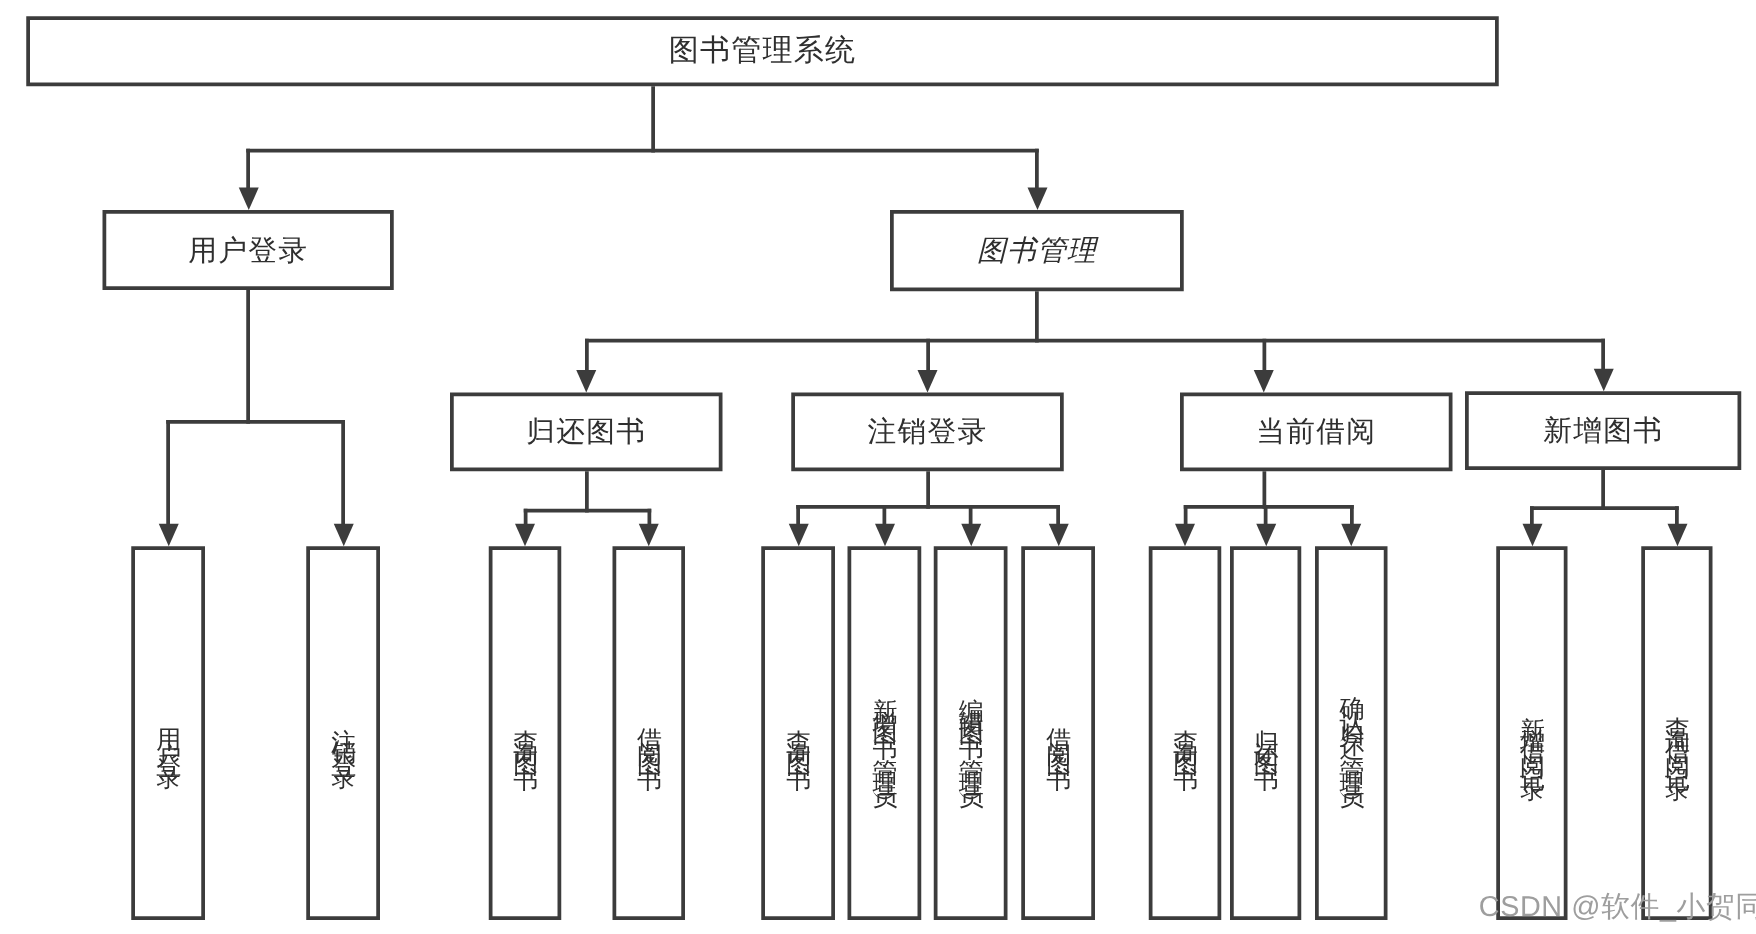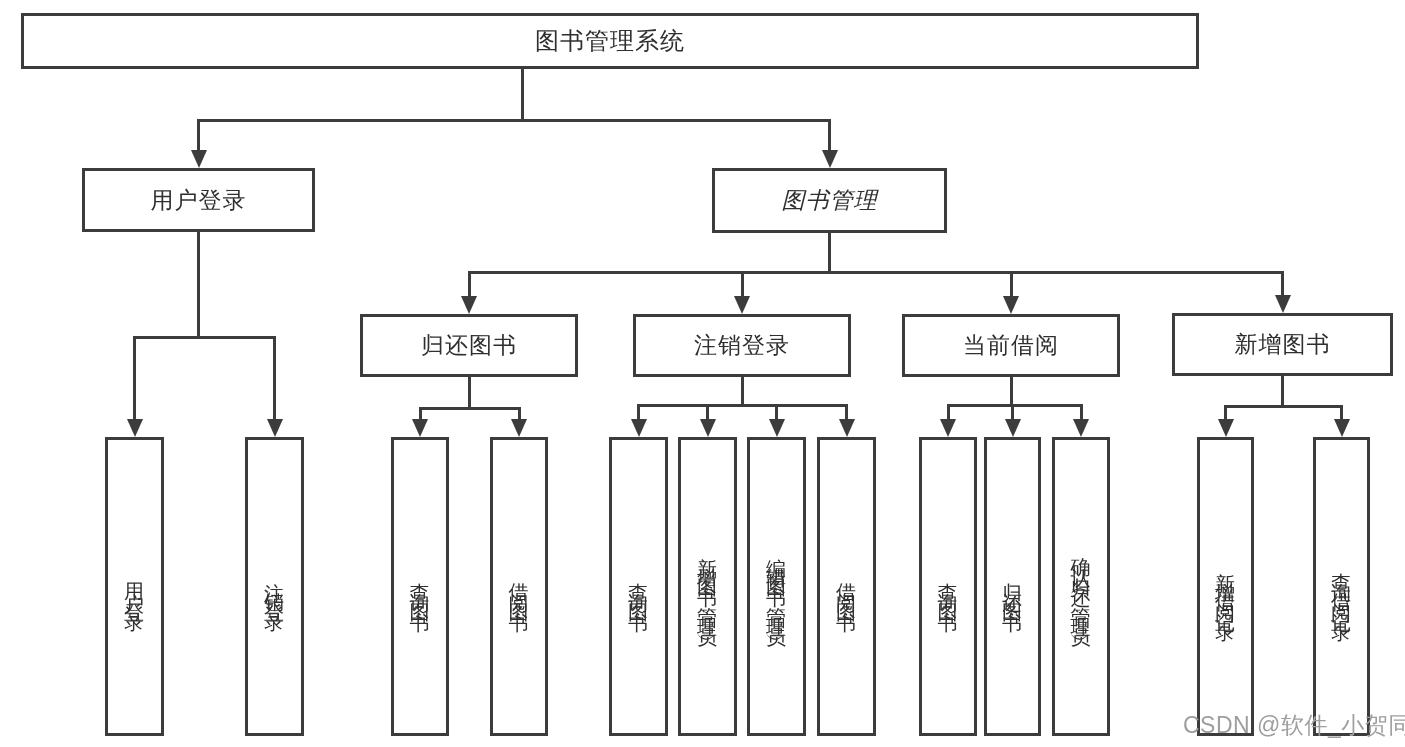--- a/index.html
+++ b/index.html
@@ -68,21 +68,21 @@
     </div>
     <div class="node horiz" style="left: 712px; top: 168px; width: 235px; height: 65px; font-style: italic;">
       <span class="label">图书管理</span>
     </div>
     <div class="node horiz" style="left: 360px; top: 314px; width: 218px; height: 63px;">
       <span class="label">归还图书</span>
     </div>
     <div class="node horiz" style="left: 633px; top: 314px; width: 218px; height: 63px;">
       <span class="label">注销登录</span>
     </div>
-    <div class="node horiz" style="left: 902px; top: 314px; width: 218px; height: 63px;">
+    <div class="node horiz" style="left: 944px; top: 314px; width: 218px; height: 63px;">
       <span class="label">当前借阅</span>
     </div>
     <div class="node horiz" style="left: 1172px; top: 313px; width: 221px; height: 63px;">
       <span class="label">新增图书</span>
     </div>
     <div class="node vert" style="left: 105px; top: 437px; width: 59px; height: 299px;">
       <span class="label">用户登录</span>
     </div>
     <div class="node vert" style="left: 245px; top: 437px; width: 59px; height: 299px;">
       <span class="label">注销登录</span>

